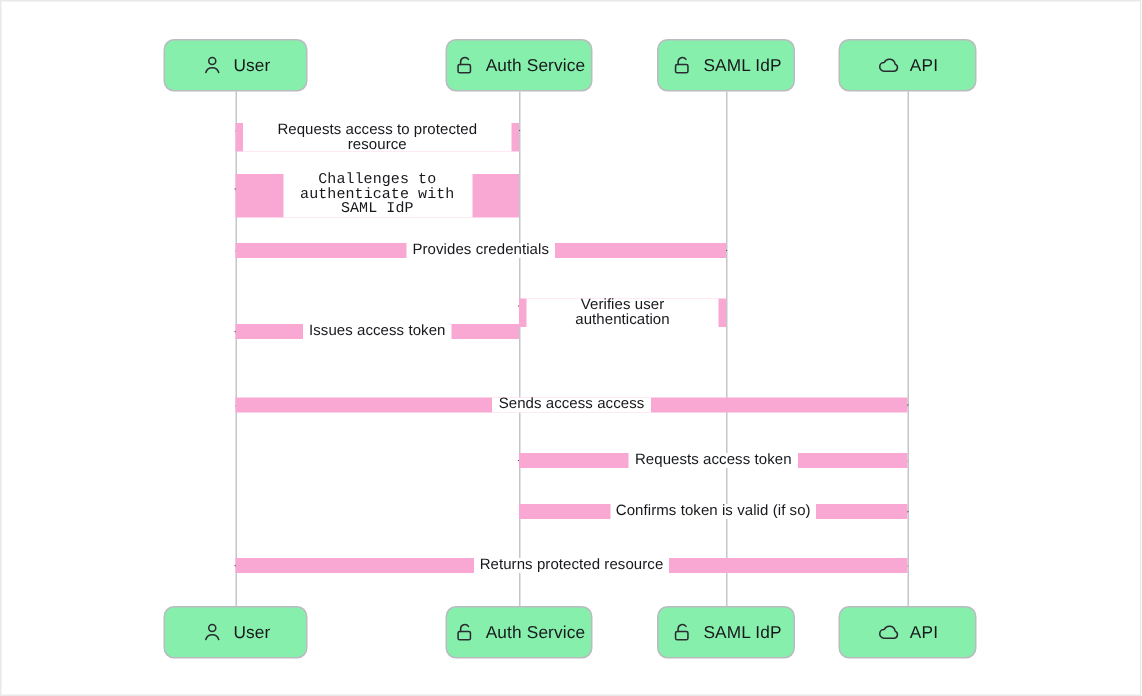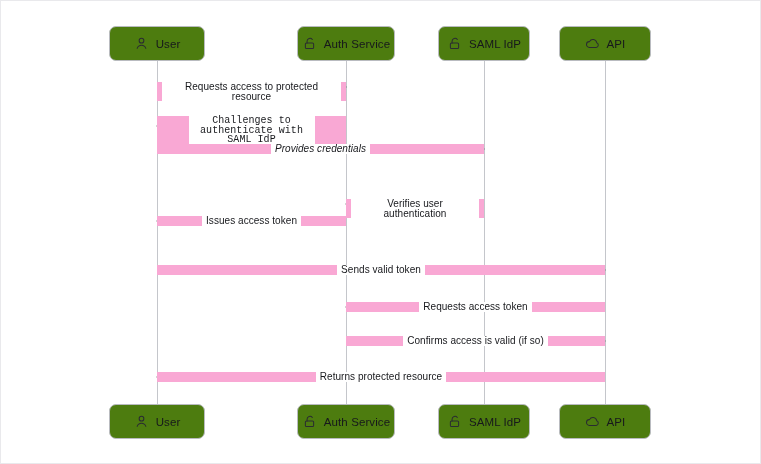--- a/index.html
+++ b/index.html
@@ -19,21 +19,21 @@
     box-sizing: border-box;
     overflow: hidden;
   }
 
   
   .participant {
     position: absolute;
     height: 35px;
     border: 1px solid #b9bbc0;
     border-radius: 7px;
-    background: #4d7c0f;
+    background: #86efac;
     box-sizing: border-box;
     display: flex;
     align-items: center;
     justify-content: center;
     gap: 7px;
   }
   .participant .p-label {
     font-size: 11.5px;
     color: #17181c;
     letter-spacing: 0.1px;
@@ -128,49 +128,49 @@
       <div class="message" style="left: 156px; width: 189px; top: 86px;">
         <div class="msg-line"></div>
         <div class="arrow right"></div>
         <div class="msg-label one-line"><span class="inner">Requests access to protected resource</span></div>
       </div>
       <div class="message" style="left: 156px; width: 189px; top: 125px;">
         <div class="msg-line"></div>
         <div class="arrow left"></div>
         <div class="msg-label two-line"><span class="inner" style="max-width: 118px;">Challenges to authenticate with SAML IdP</span></div>
       </div>
-      <div class="message" style="left: 156px; width: 327px; top: 148px; font-style: italic;">
+      <div class="message" style="left: 156px; width: 327px; top: 166px;">
         <div class="msg-line"></div>
         <div class="arrow right"></div>
         <div class="msg-label one-line"><span class="inner">Provides credentials</span></div>
       </div>
       <div class="message" style="left: 345px; width: 138px; top: 203px;">
         <div class="msg-line"></div>
         <div class="arrow left"></div>
         <div class="msg-label one-line"><span class="inner">Verifies user authentication</span></div>
       </div>
       <div class="message" style="left: 156px; width: 189px; top: 220px;">
         <div class="msg-line"></div>
         <div class="arrow left"></div>
         <div class="msg-label one-line"><span class="inner">Issues access token</span></div>
       </div>
       <div class="message" style="left: 156px; width: 448px; top: 269px;">
         <div class="msg-line"></div>
         <div class="arrow right"></div>
-        <div class="msg-label one-line"><span class="inner">Sends valid token</span></div>
+        <div class="msg-label one-line"><span class="inner">Sends access access</span></div>
       </div>
       <div class="message" style="left: 345px; width: 259px; top: 306px;">
         <div class="msg-line"></div>
         <div class="arrow left"></div>
         <div class="msg-label one-line"><span class="inner">Requests access token</span></div>
       </div>
       <div class="message" style="left: 345px; width: 259px; top: 340px;">
         <div class="msg-line"></div>
         <div class="arrow right"></div>
-        <div class="msg-label one-line"><span class="inner">Confirms access is valid (if so)</span></div>
+        <div class="msg-label one-line"><span class="inner">Confirms token is valid (if so)</span></div>
       </div>
       <div class="message" style="left: 156px; width: 448px; top: 376px;">
         <div class="msg-line"></div>
         <div class="arrow left"></div>
         <div class="msg-label one-line"><span class="inner">Returns protected resource</span></div>
       </div>
     </div>
   <div id="participants-top">
       <div class="participant" style="left: 108px; width: 96px; top: 25px;">
         <span class="p-icon">

